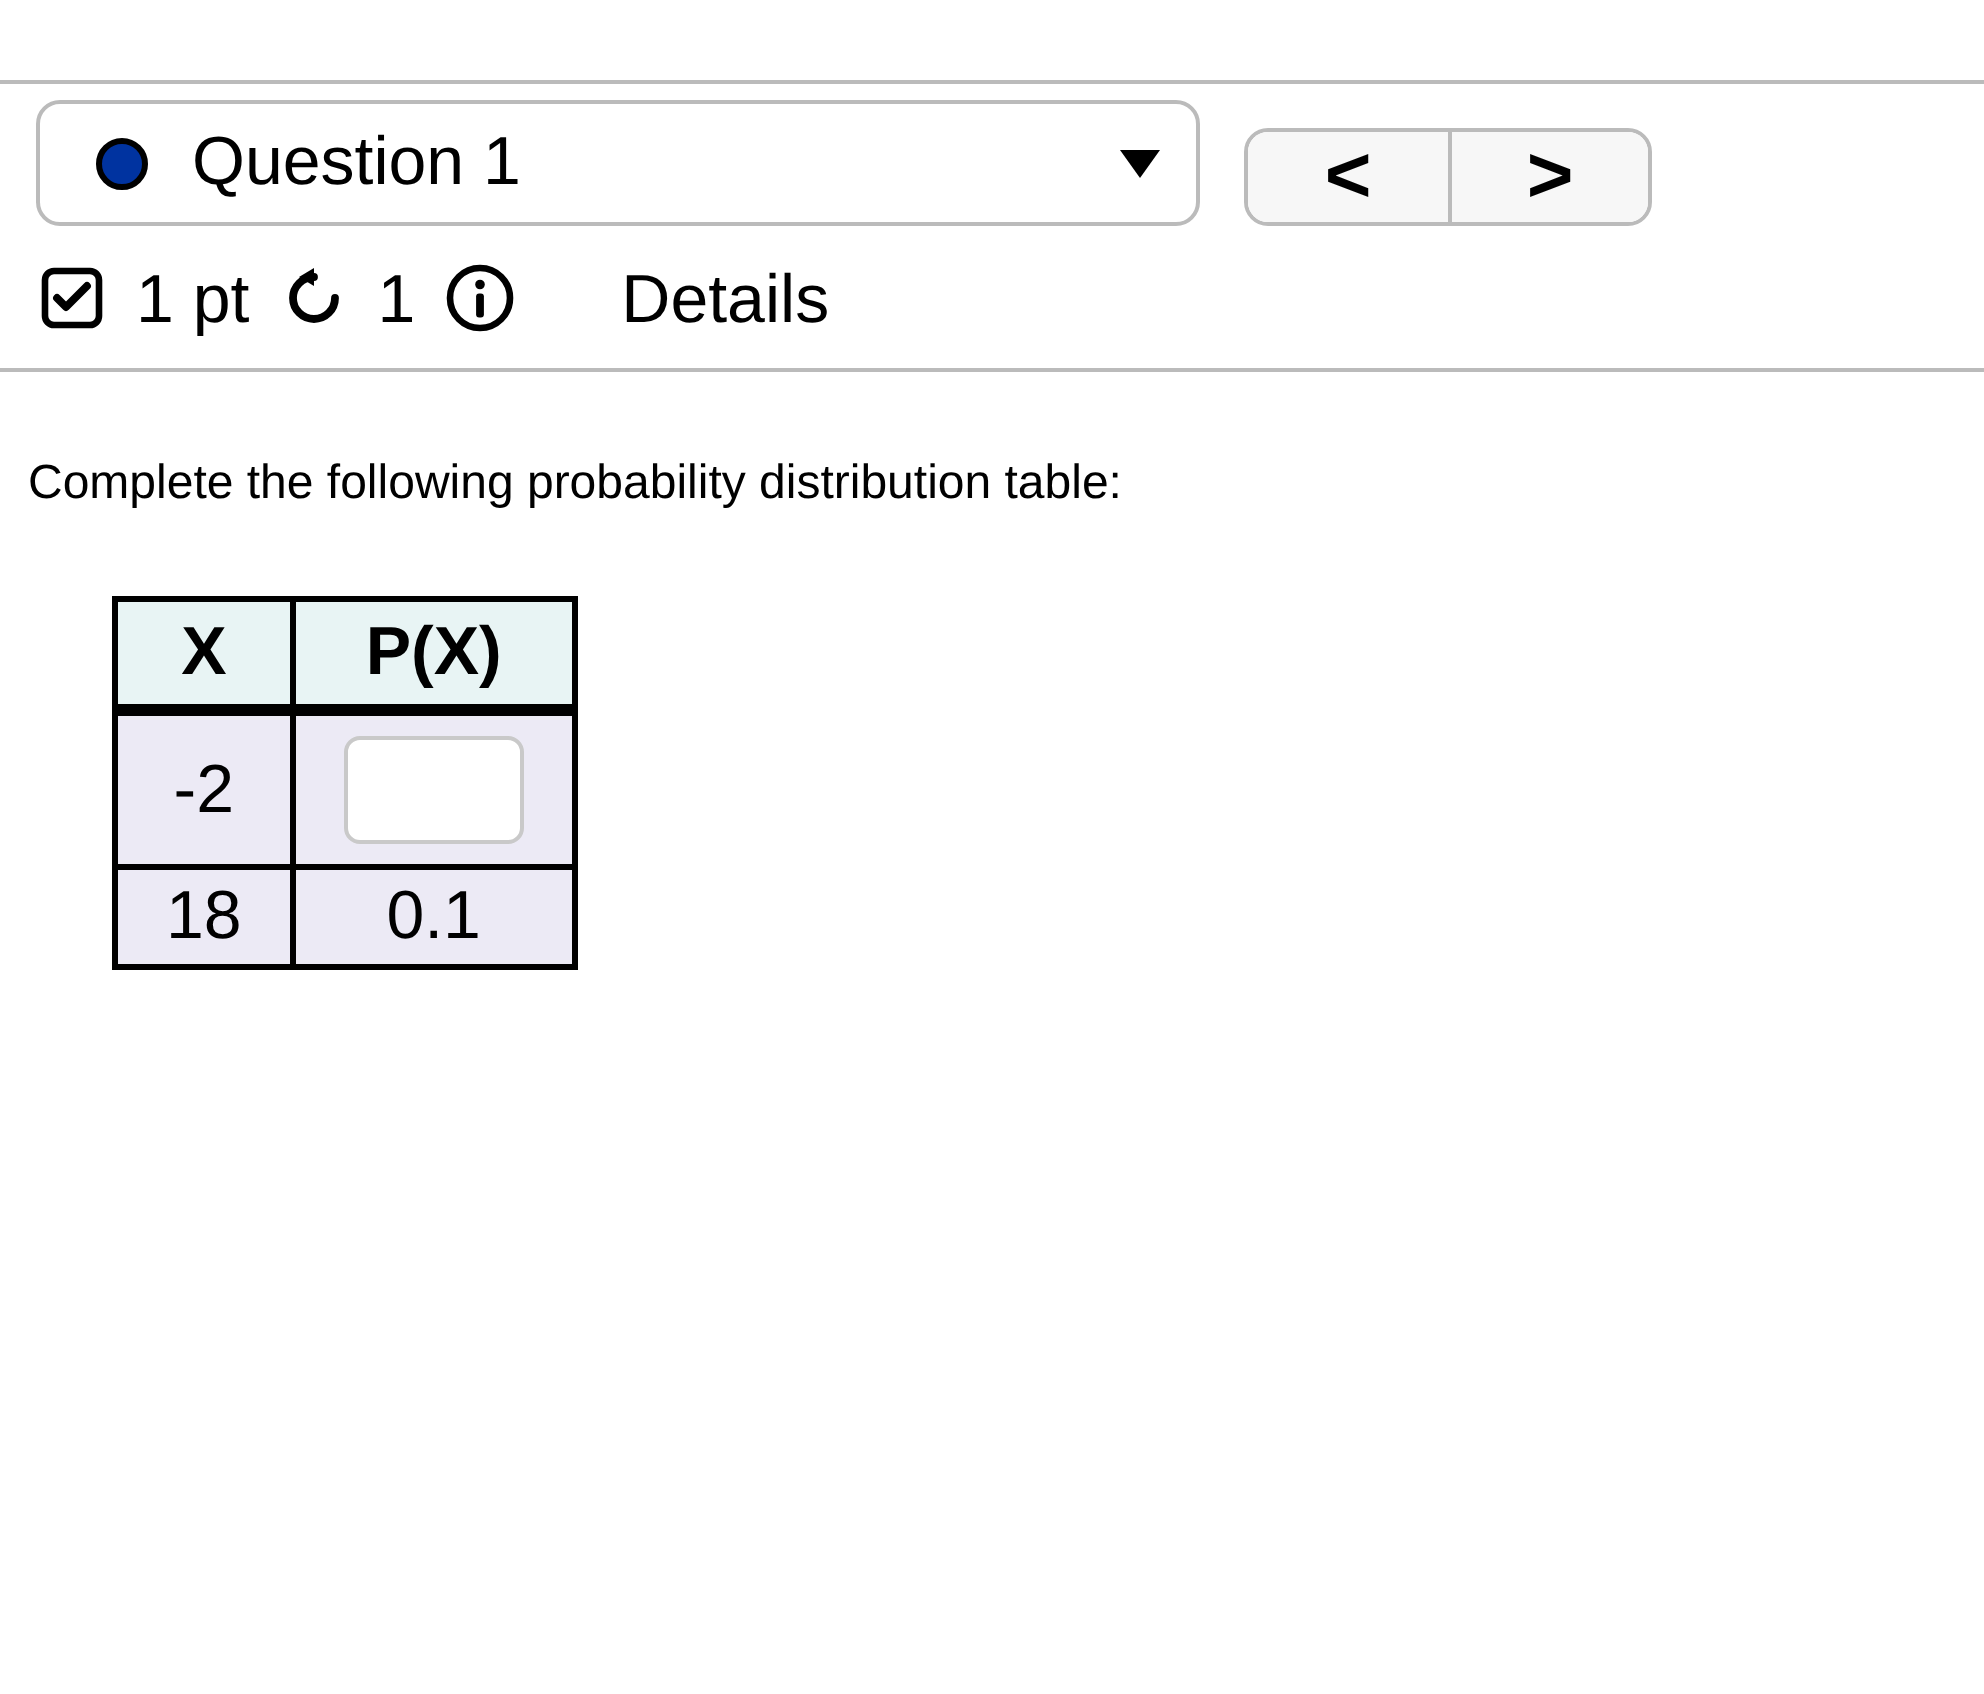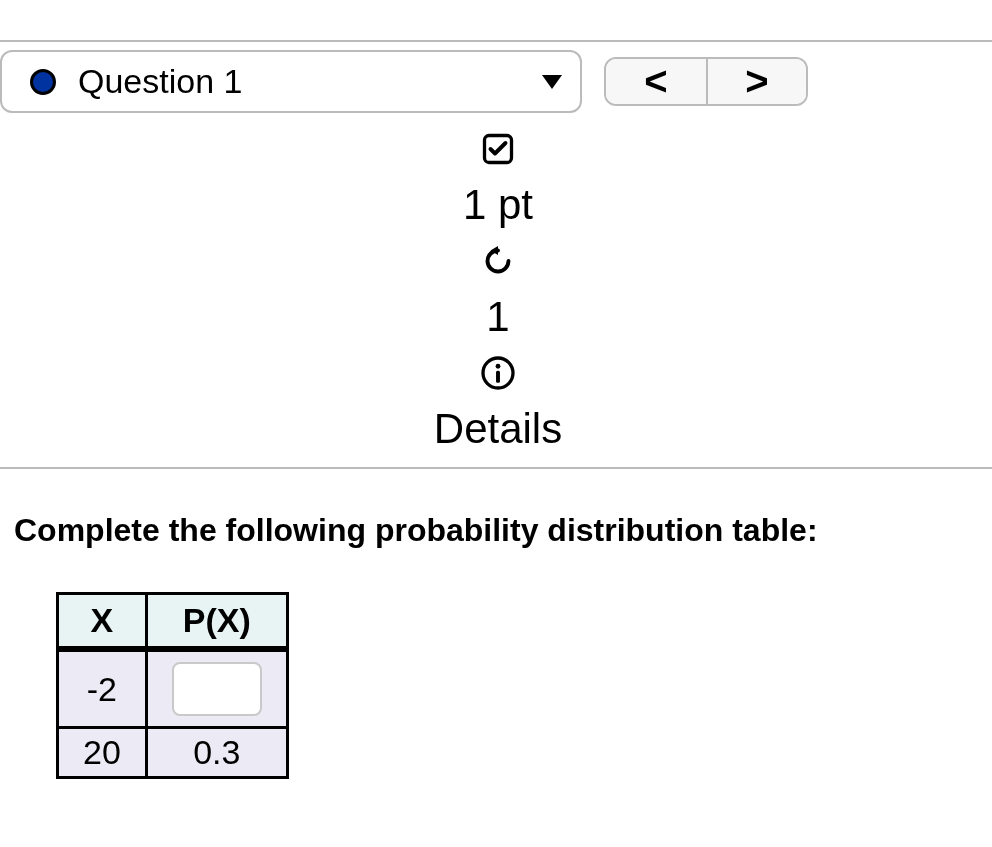--- a/index.html
+++ b/index.html
@@ -11,23 +11,24 @@
     color: #000;
     background: #fff;
     width: 992px;
   }
   .topline {
     border-top: 2px solid #bbb;
     margin-top: 40px;
   }
   .navrow {
     display: flex;
-    align-items: center;
+    align-items: flex-end;
     padding: 8px 0 8px 0;
     gap: 22px;
+    margin-left: 18px;
   }
   .question-select {
     display: flex;
     align-items: center;
     border: 2px solid #bbb;
     border-radius: 12px;
     padding: 10px 18px 10px 28px;
     width: 582px;
     font-size: 34px;
     cursor: pointer;
@@ -62,34 +63,31 @@
     justify-content: center;
     font-size: 40px;
     font-weight: bold;
     background: #f7f7f7;
     cursor: pointer;
     font-family: Arial, sans-serif;
   }
   .nav-btn + .nav-btn { border-left: 2px solid #bbb; }
   .metarow {
     display: flex;
-    align-items: center;
     gap: 14px;
     padding: 10px 14px 14px 18px;
-    font-size: 42px;
+    font-size: 34px;
     border-bottom: 2px solid #bbb;
-    flex-direction: column;
   }
   .metarow svg { display: block; }
-  .details-link { cursor: pointer; }
+  .details-link { cursor: pointer; margin-left: 39px; }
   .prompt {
     padding: 40px 14px 20px 14px;
-    font-size: 32px;
+    font-size: 24px;
     line-height: 1.35;
-    font-weight: bold;
   }
   .table-wrap {
     padding: 20px 0 0 56px;
   }
   table.dist {
     border-collapse: collapse;
     font-size: 34px;
   }
   table.dist th {
     background: #e8f4f4;
@@ -168,18 +166,18 @@
       </tr>
     </thead>
     <tbody>
       <tr>
         <td>-2</td>
         <td>
           <input class="answer-input" type="text" value="" style="">
         </td>
       </tr>
       <tr>
-        <td>20</td>
-        <td>0.3</td>
+        <td>18</td>
+        <td>0.1</td>
       </tr>
     </tbody>
   </table>
 </div>
 
 </body></html>

